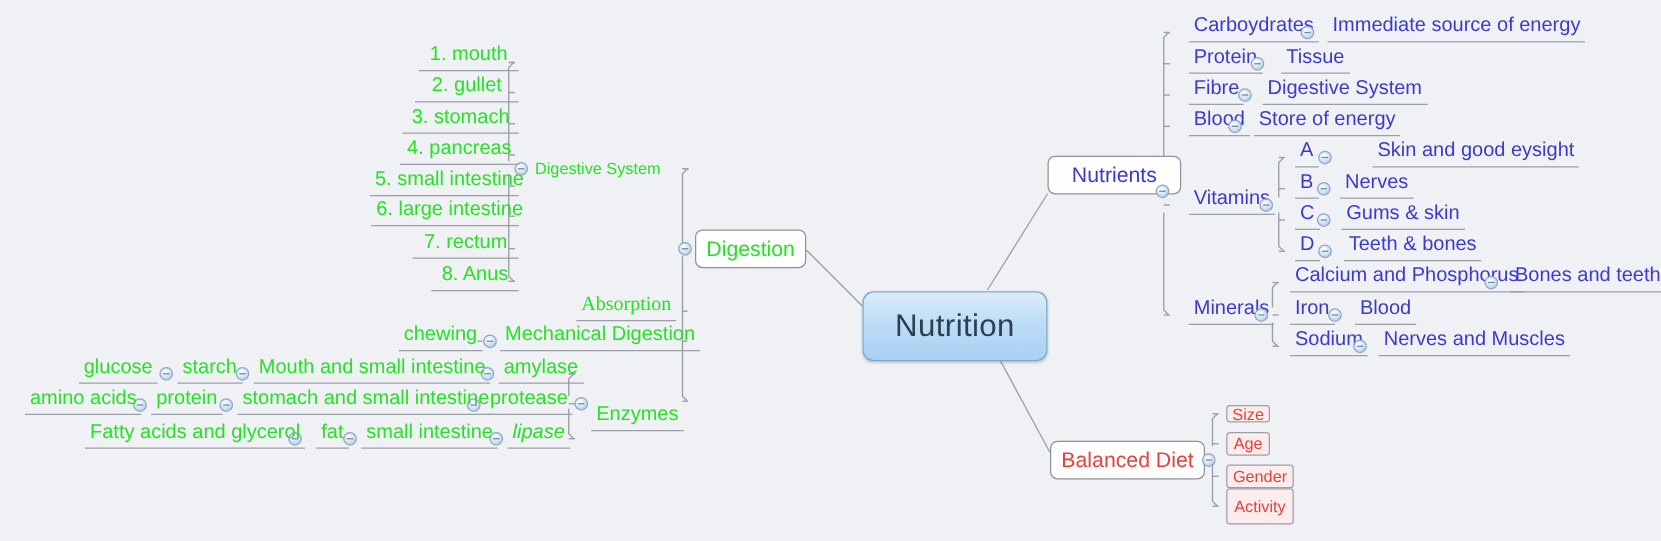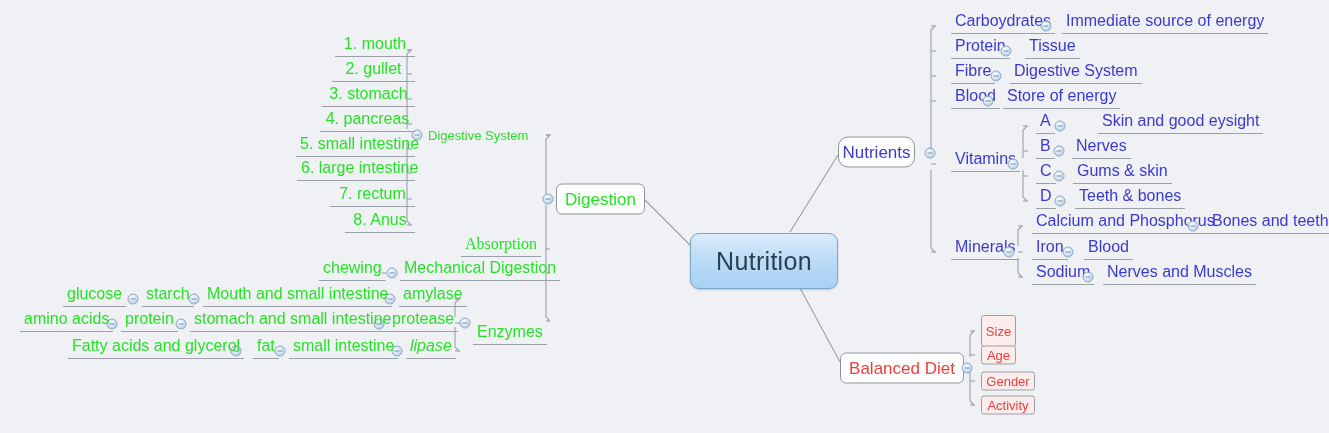--- a/index.html
+++ b/index.html
@@ -218,21 +218,21 @@
   <div class="circ" style="left:397px;top:351px;"></div>
   <div class="txt green ul" style="left:289px;top:348px;">
     <span>small intestine</span></div>
   <div class="circ" style="left:280px;top:351px;"></div>
   <div class="txt green ul" style="left:253px;top:348px;">
     <span>fat</span></div>
   <div class="circ" style="left:236px;top:351px;"></div>
   <div class="txt green ul" style="left:68px;top:348px;">
     <span>Fatty acids and glycerol</span></div>
 
-  <div class="box main" style="left:838px;top:152px;width:77px;height:31px;border-radius:10px;">
+  <div class="box main" style="left:838px;top:140px;width:107px;height:31px;">
     <span class="blue">Nutrients</span>
   </div>
   <div class="circ" style="left:930px;top:153px;"></div>
 
   <div class="txt blue ul" style="left:951px;top:23px;">
     <span>Carboydrates</span></div>
   <div class="circ" style="left:1046px;top:26px;"></div>
   <div class="txt blue ul" style="left:1062px;top:23px;">
     <span>Immediate source of energy</span></div>
 
@@ -302,26 +302,26 @@
     <span>Sodium</span></div>
   <div class="circ" style="left:1088px;top:277px;"></div>
   <div class="txt blue ul" style="left:1103px;top:274px;">
     <span>Nerves and Muscles</span></div>
 
   <div class="box main" style="left:840px;top:368px;width:124px;height:31px;">
     <span class="red">Balanced Diet</span>
   </div>
   <div class="circ" style="left:967px;top:368px;"></div>
 
-  <div class="box pink" style="left:981px;top:331px;width:35px;height:32px;">
+  <div class="box pink" style="left:981px;top:331px;width:35px;height:14px;">
     <span class="red">Size</span>
     </div>
   <div class="box pink" style="left:981px;top:355px;width:35px;height:19px;">
     <span class="red">Age</span>
     </div>
   <div class="box pink" style="left:981px;top:381px;width:54px;height:19px;">
     <span class="red">Gender</span>
     </div>
-  <div class="box pink" style="left:981px;top:405px;width:54px;height:19px;">
+  <div class="box pink" style="left:981px;top:405px;width:54px;height:29px;">
     <span class="red">Activity</span>
     </div>
 
 </div>
 
 </body></html>

